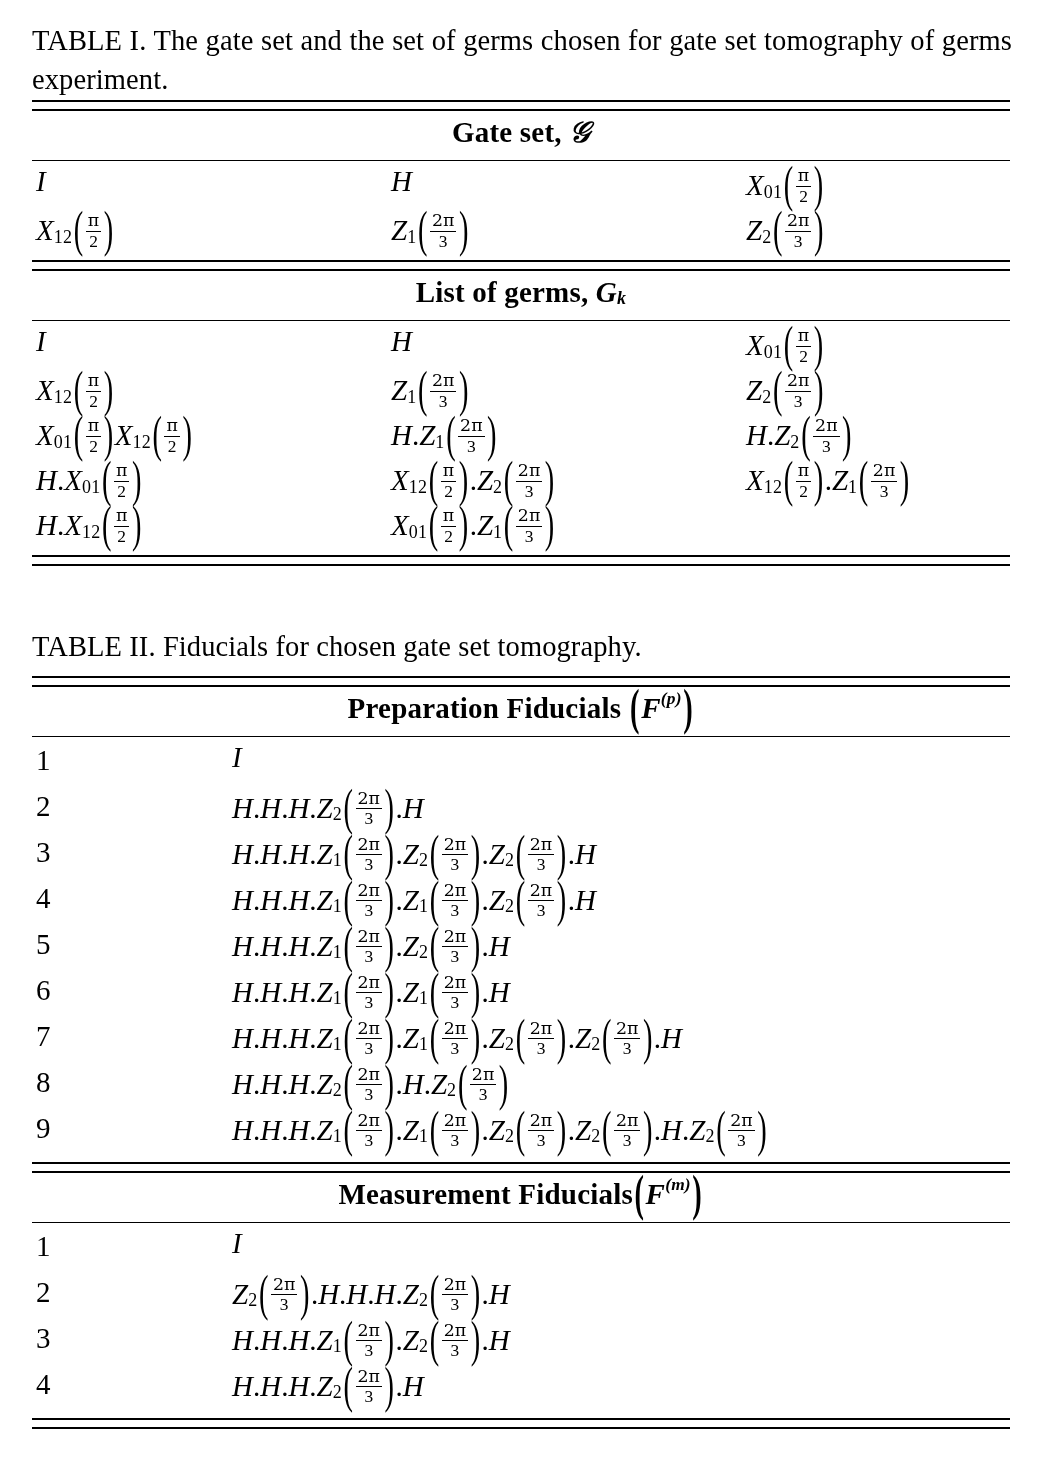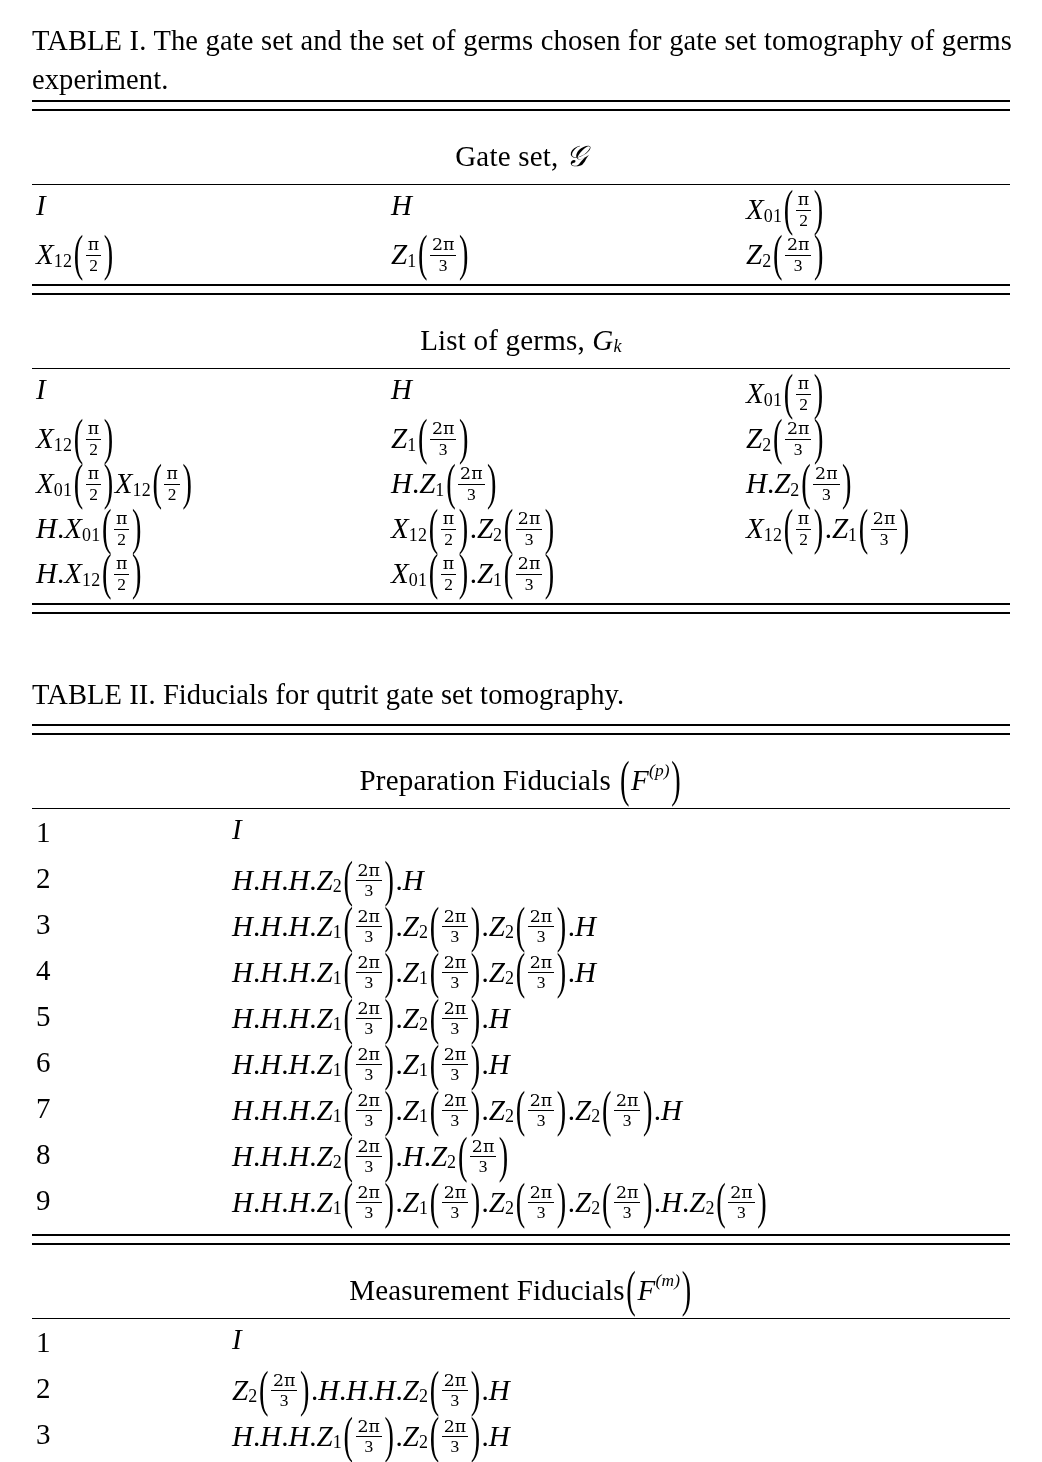--- a/index.html
+++ b/index.html
@@ -41,22 +41,23 @@
     border-top: 2.2px solid #000;
     width: 100%;
   }
   .rule.thin { border-top: 1.6px solid #000; }
   .double .rule + .rule { margin-top: 7px; }
 
   
   .sec-head {
     text-align: center;
     font-size: 28px;
-    padding: 30px 0 11px 0;
+    padding: 6px 0 11px 0;
     letter-spacing: 0.2px;
+    font-weight: bold;
   }
   .math {
     font-family: "Liberation Serif", "DejaVu Serif", serif;
     font-style: italic;
     font-size: 29px;
     line-height: 1.0;
     white-space: nowrap;
     display: inline-flex;
     align-items: center;
   }
@@ -309,21 +310,21 @@
     <div class="cell"></div>
   </div>
 
   <div class="rule-wrap double">
     <div class="rule"></div>
     <div class="rule"></div>
   </div>
 
   <div class="gap-a"></div>
 
-  <div id="table-2-caption" class="caption">TABLE II.  Fiducials for qutrit gate set tomography.</div>
+  <div id="table-2-caption" class="caption">TABLE II.  Fiducials for chosen gate set tomography.</div>
 
   <div class="gap-b"></div>
 
   <div class="rule-wrap double">
     <div class="rule"></div>
     <div class="rule"></div>
   </div>
 
   <div class="sec-head">
     <span class="math up">Preparation&nbsp;Fiducials&nbsp;<span class="paren">(</span><span style="font-style:italic;">F</span><span class="sup">(p)</span><span class="paren">)</span></span>

